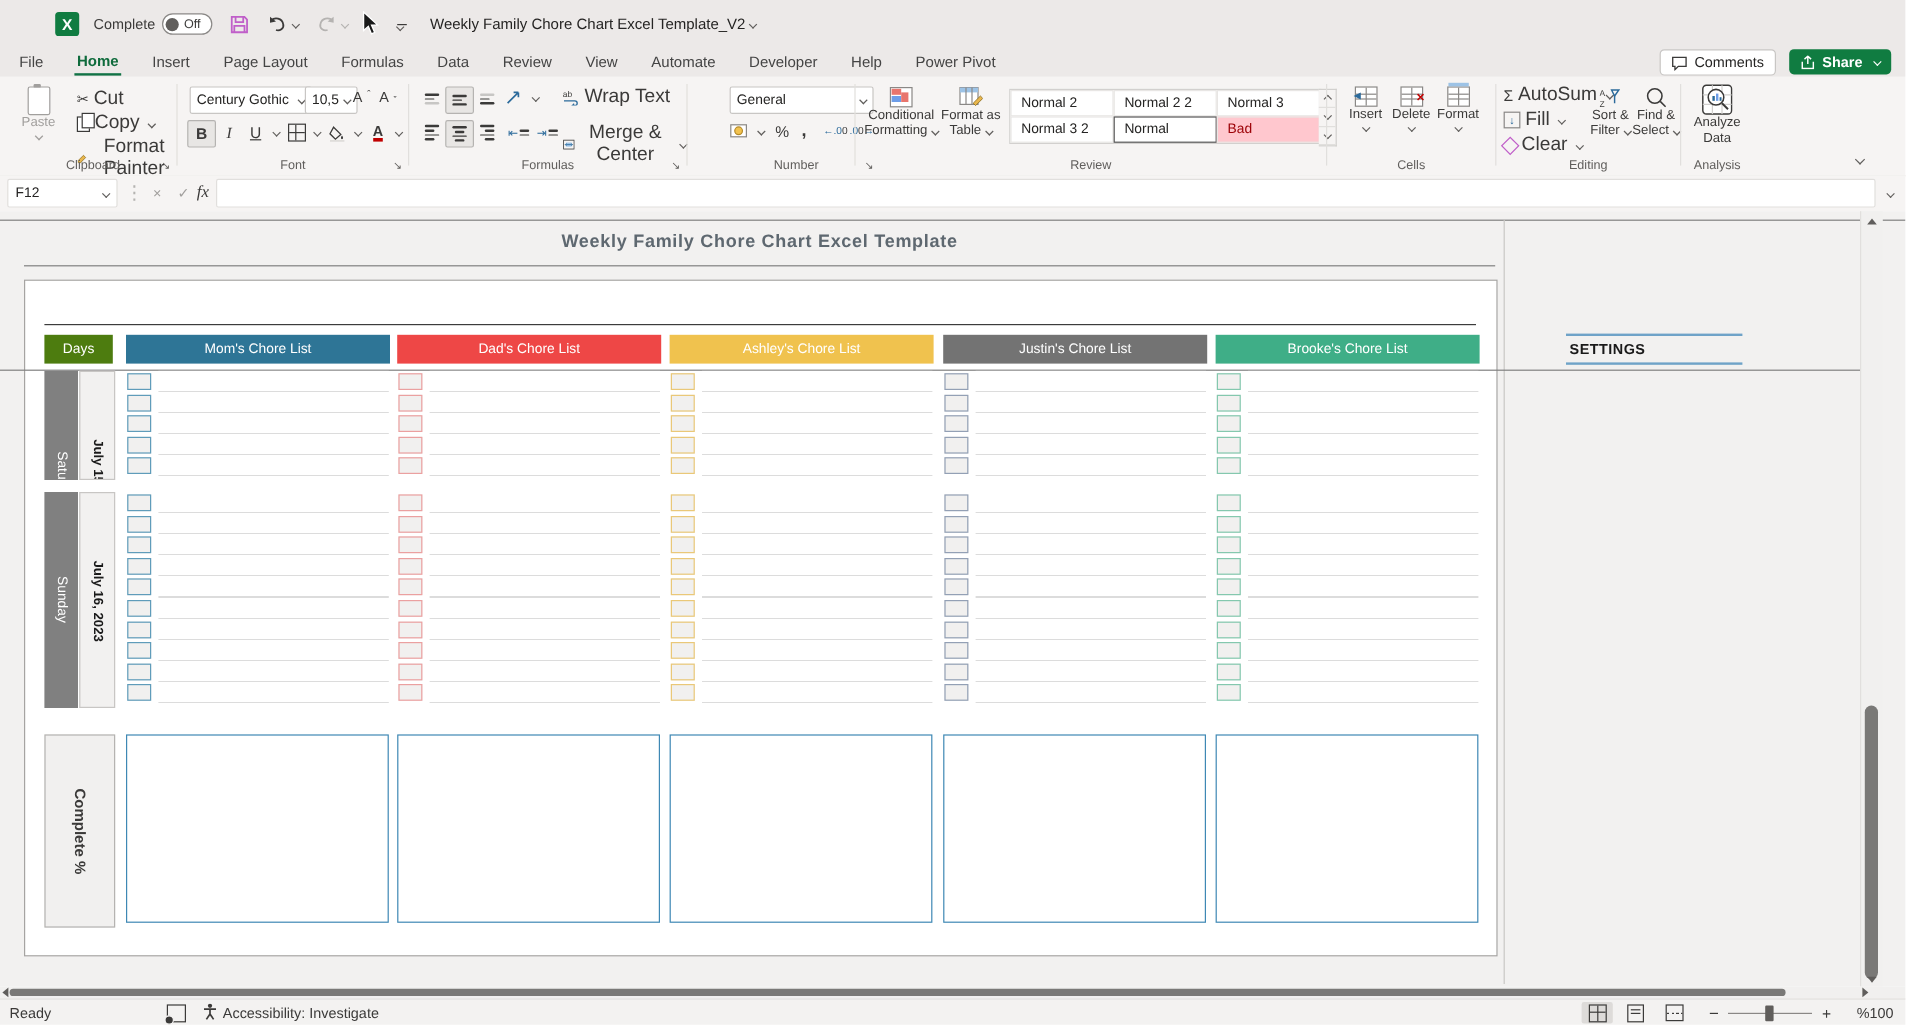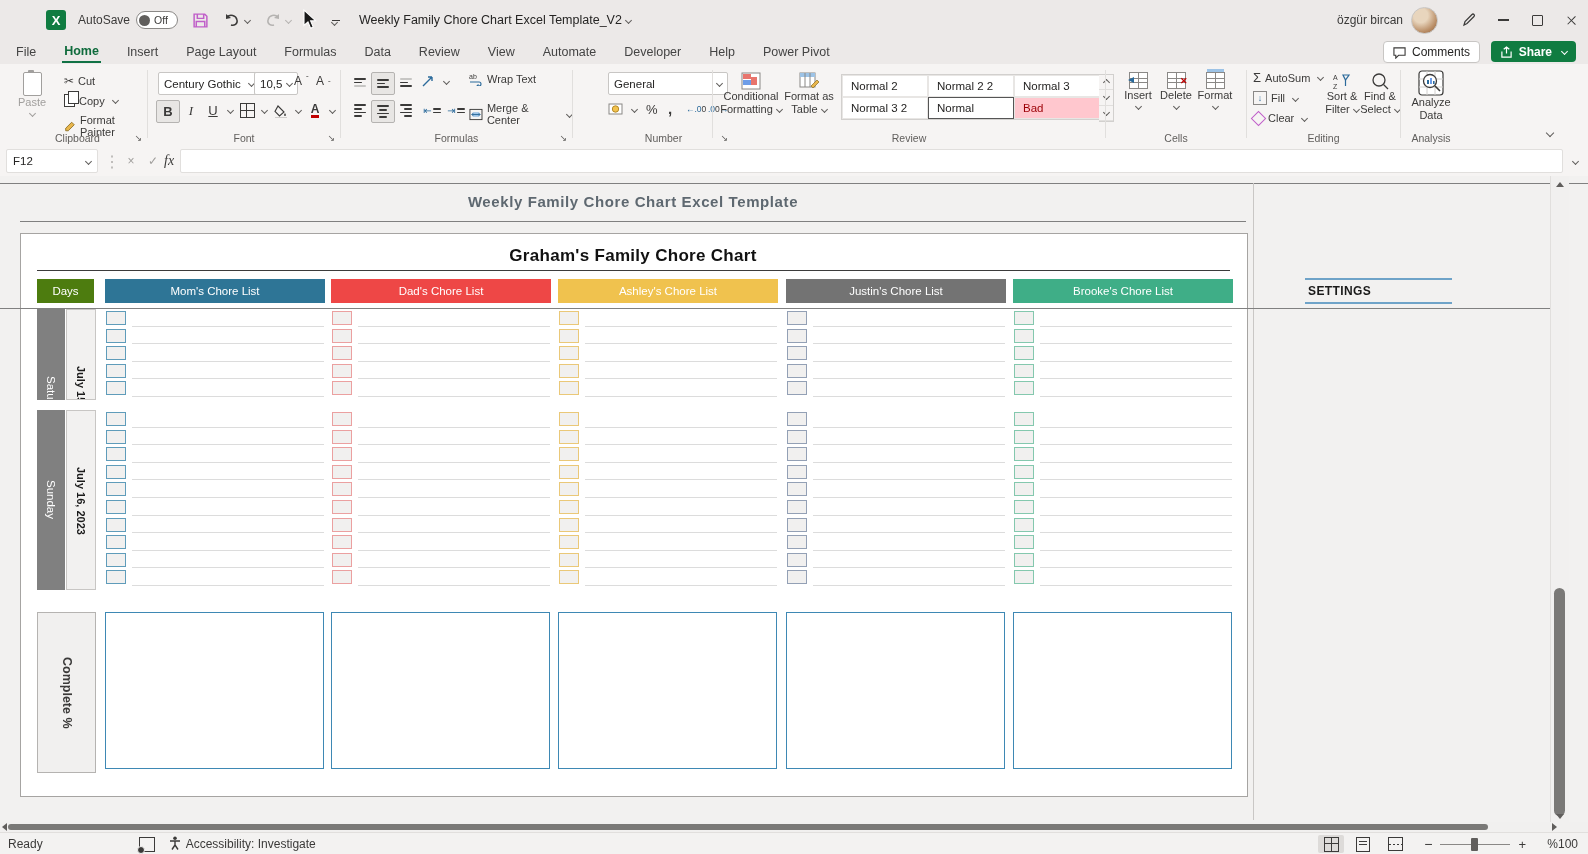--- a/index.html
+++ b/index.html
@@ -37,21 +37,21 @@
   .rtab.active{color:#0f6b3c;border-bottom:2.5px solid #117245;font-weight:bold;}
   .cmtbtn{position:absolute;right:108px;top:1px;height:20px;border:1px solid #c8c6c4;background:#fff;border-radius:4px;display:flex;align-items:center;padding:0 9px;gap:6px;font-size:12px;color:#252423;}
   .sharebtn{position:absolute;right:12px;top:1px;height:21px;background:#107c41;border-radius:4px;display:flex;align-items:center;padding:0 9px;gap:6px;font-size:12px;color:#fff;font-weight:bold;}
   .sharebtn .chev{border-color:#fff;}
   
   #ribbon{top:64px;left:0;width:1588px;height:82px;background:#f6f4f3;border-bottom:1px solid #e1dfdd;}
   .group{position:absolute;top:0;height:82px;}
   .gsep{position:absolute;top:6px;height:68px;width:1px;background:#e1dfdd;}
   .gtitle{position:absolute;bottom:2px;left:0;right:0;text-align:center;font-size:10.5px;color:#605e5c;}
   .dlg{position:absolute;right:5px;bottom:3px;font-size:9px;color:#605e5c;line-height:9px;}
-  .rlabel{font-size:11px;color:#3b3a39;}
+  .rlabel{font-size:16px;color:#3b3a39;text-align:center;}
   .rbtn{display:flex;align-items:center;gap:4px;}
   .inpbox{background:#fff;border:1px solid #c8c6c4;border-radius:2px;height:21px;display:flex;align-items:center;padding:0 5px;font-size:11.5px;color:#252423;justify-content:space-between;}
   .icnbox{width:22px;height:21px;display:flex;align-items:center;justify-content:center;border-radius:2px;}
   .icnbox.sel{background:#e8e6e4;border:1px solid #b5b3b1;}
   .bars{display:inline-flex;flex-direction:column;gap:2px;}
   .bars i{display:block;height:1.6px;background:#3b3a39;border-radius:1px;}
   .bigbtn{display:flex;flex-direction:column;align-items:center;font-size:11px;color:#3b3a39;line-height:13px;text-align:center;}
   .gallery{border:1px solid #d2d0ce;background:#fff;display:grid;grid-template-columns:repeat(3,86px);grid-auto-rows:22px;}
   .gcell{font-size:11.5px;display:flex;align-items:center;padding-left:8px;border:1px solid #e8e6e4;color:#252423;}
   .gcell.sel{border:1.5px solid #555;text-align:right;}
@@ -117,21 +117,21 @@
   .gridicn{width:13px;height:13px;border:1.2px solid #3b3a39;background:
     linear-gradient(#3b3a39,#3b3a39) 50% 0/1.2px 100% no-repeat,
     linear-gradient(#3b3a39,#3b3a39) 0 50%/100% 1.2px no-repeat;}
   .cursor-arrow{pointer-events:none;}
 </style>
 </head>
 <body>
 
 <div id="titlebar" class="abs flex">
   <div class="xlogo" style="margin-left:46px">X</div>
-  <span class="autosave">AutoSave</span>
+  <span class="autosave">Complete</span>
   <div class="toggle">
     <div class="knob"></div>
     <span class="state">Off</span>
   </div>
   <span class="qbtn">
     <svg width="17" height="17" viewBox="0 0 16 16">
         <path d="M2 2 h10 l2 2 v10 h-12 z M5 2 v4 h6 v-4 M4 14 v-5 h8 v5" fill="none" stroke="#C05FC9" stroke-width="1.4"></path>
       </svg>
   </span>
   <span class="qbtn">
@@ -154,38 +154,20 @@
       </svg>
   </span>
   <span class="qbtn">
       <span style="display:block;width:8px;border-top:1.4px solid #3b3a39"></span>
       <span class="chev sm" style="margin-left:-8px;margin-top:5px"></span>
     </span>
   <span class="doctitle">Weekly Family Chore Chart Excel Template_V2</span>
   <span class="chev sm"></span>
 
 
-  <div class="abs flex" style="right:0;top:0;height:40px">
-    <span class="username">özgür bircan</span>
-    <div class="avatar"></div>
-    <span class="winbtn" style="margin-left:14px">
-      <svg width="16" height="16" viewBox="0 0 16 16">
-          <path d="M3 13 L4 9.5 L11 2.5 a1.4 1.4 0 0 1 2 2 L6 11.5 Z" fill="none" stroke="#3b3a39" stroke-width="1.2"></path>
-        </svg>
-    </span>
-    <span class="winbtn">
-        <span class="minbar"></span>
-      </span>
-    <span class="winbtn">
-        <span class="restore"></span>
-      </span>
-    <span class="winbtn">
-        <span class="closex"></span>
-      </span>
-  </div>
 </div>
 
 <div id="tabrow" class="abs">
   <span class="rtab first">File</span>
   <span class="rtab active">Home</span>
   <span class="rtab">Insert</span>
   <span class="rtab">Page Layout</span>
   <span class="rtab">Formulas</span>
   <span class="rtab">Data</span>
   <span class="rtab">Review</span>
@@ -537,21 +519,20 @@
   <div class="finput"></div>
   <span class="chev sm" style="margin-right:10px"></span>
 </div>
 
 <div id="sheet" class="abs">
   <div class="abs pagetopline"></div>
   <div class="abs pagetitle">Weekly Family Chore Chart Excel Template</div>
   <div class="abs titleunder"></div>
   <div class="abs chartbox"></div>
   <div class="abs pageedge"></div>
-  <div class="abs gtitle2">Graham's Family Chore Chart</div>
   <div class="abs gunder"></div>
 
   <div class="abs hdr" style="left:37px;width:57px;background:#4d7c0f">Days</div>
   <div class="abs hdr" style="left:105px;width:220px;background:#2E7596">Mom's Chore List</div>
   <div class="abs hdr" style="left:331px;width:220px;background:#EE4746">Dad's Chore List</div>
   <div class="abs hdr" style="left:558px;width:220px;background:#F0C24E">Ashley's Chore List</div>
   <div class="abs hdr" style="left:786px;width:220px;background:#737373">Justin's Chore List</div>
   <div class="abs hdr" style="left:1013px;width:220px;background:#3FAE87">Brooke's Chore List</div>
   <div class="abs settings">SETTINGS</div>
   <div class="abs freeze"></div>

